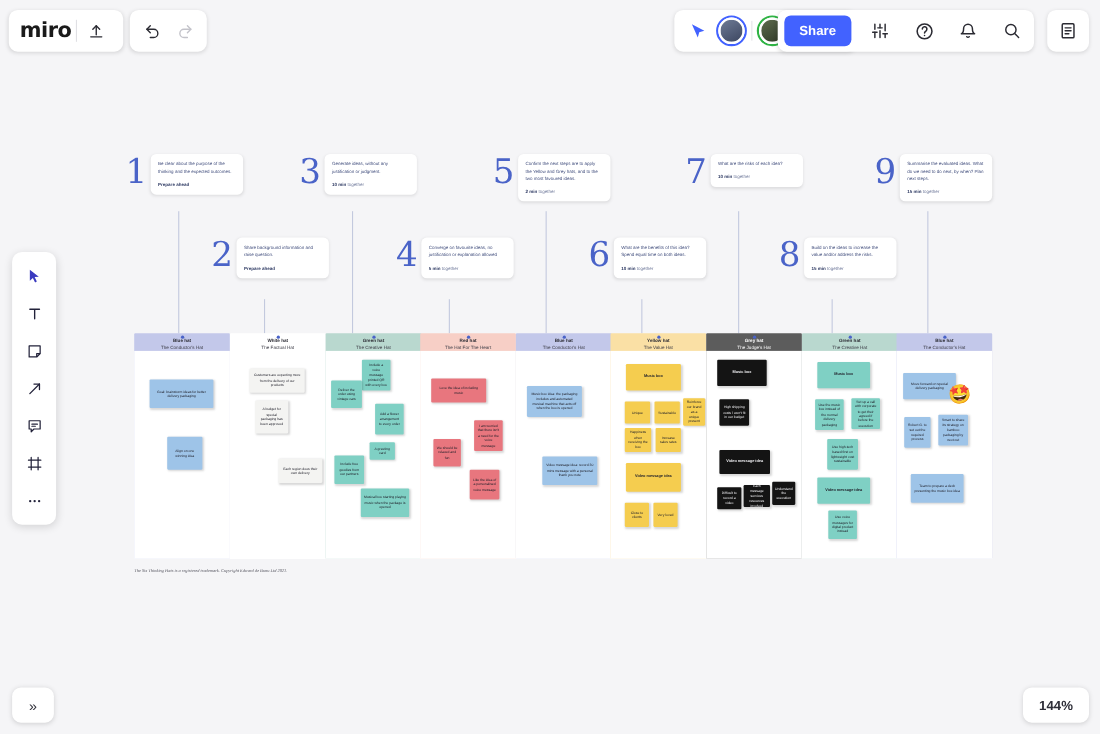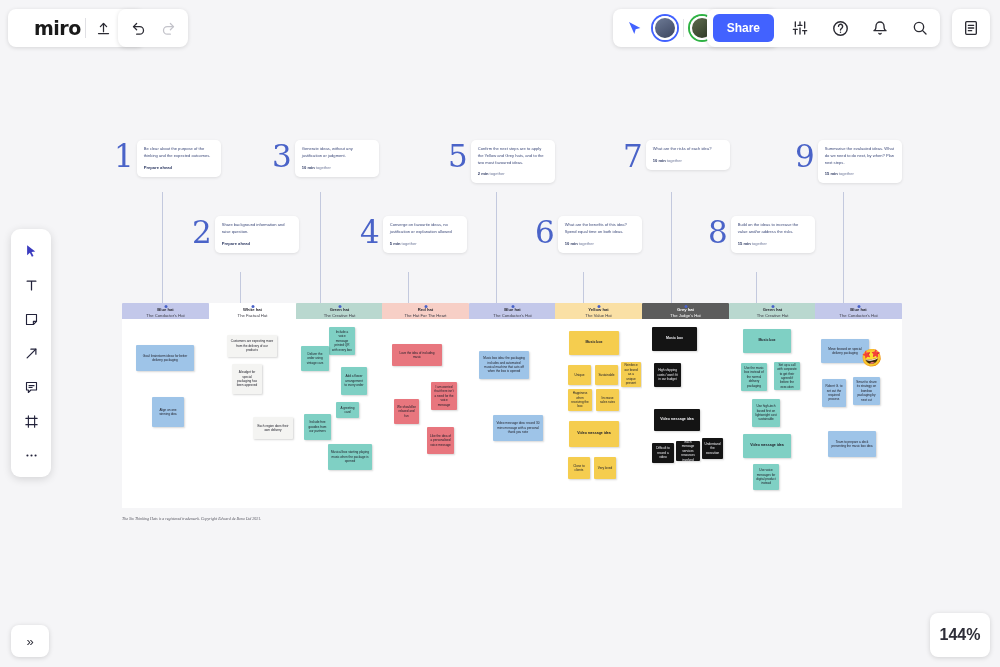--- a/index.html
+++ b/index.html
@@ -14,21 +14,21 @@
   .topbar {
     position: absolute; top: 0; left: 0; width: 1000px; height: 55px;
     background: #f5f5f7; z-index: 50;
   }
   .tb-group {
     position: absolute; top: 9px; height: 38px;
     background: #ffffff; border-radius: 8px;
     box-shadow: 0 1px 4px rgba(0,0,0,.13);
     display: flex; align-items: center;
   }
-  .g-logo { left: 8px; padding: 0 26px; gap: 4px; }
+  .g-logo { left: 8px; padding: 0 10px; gap: 4px; }
   .miro-word {
     font-family: "DejaVu Sans", sans-serif;
     font-size: 19px; font-weight: 700; color: #1a1a1a; letter-spacing: -0.5px;
   }
   .tb-div { width: 1px; height: 20px; background: #e0e0e4; }
   .icon-btn {
     width: 28px; height: 28px; display: flex; align-items: center;
     justify-content: center; border-radius: 5px; cursor: pointer;
     background: transparent; border: none;
   }
@@ -127,24 +127,24 @@
   }
 
   .emoji-sticker {
     position: absolute; font-size: 17px; line-height: 1;
     transform: rotate(-8deg);
   }
 
   
   .zoom-pill {
     position: absolute; right: 10px; bottom: 10px;
-    background: #fff; border-radius: 8px; height: 44px; min-width: 60px;
+    background: #fff; border-radius: 8px; height: 32px; min-width: 60px;
     box-shadow: 0 1px 5px rgba(0,0,0,.15);
     display: flex; align-items: center; justify-content: center;
-    font-size: 16px; font-weight: 700; color: #2e2e38; cursor: pointer;
+    font-size: 12px; font-weight: 700; color: #2e2e38; cursor: pointer;
   }
   .expand-pill {
     position: absolute; left: 11px; bottom: 10px;
     background: #fff; border-radius: 8px; height: 32px; width: 38px;
     box-shadow: 0 1px 5px rgba(0,0,0,.15);
     display: flex; align-items: center; justify-content: center;
     cursor: pointer; color: #33333d; font-size: 13px;
   }
 </style>
 </head>

